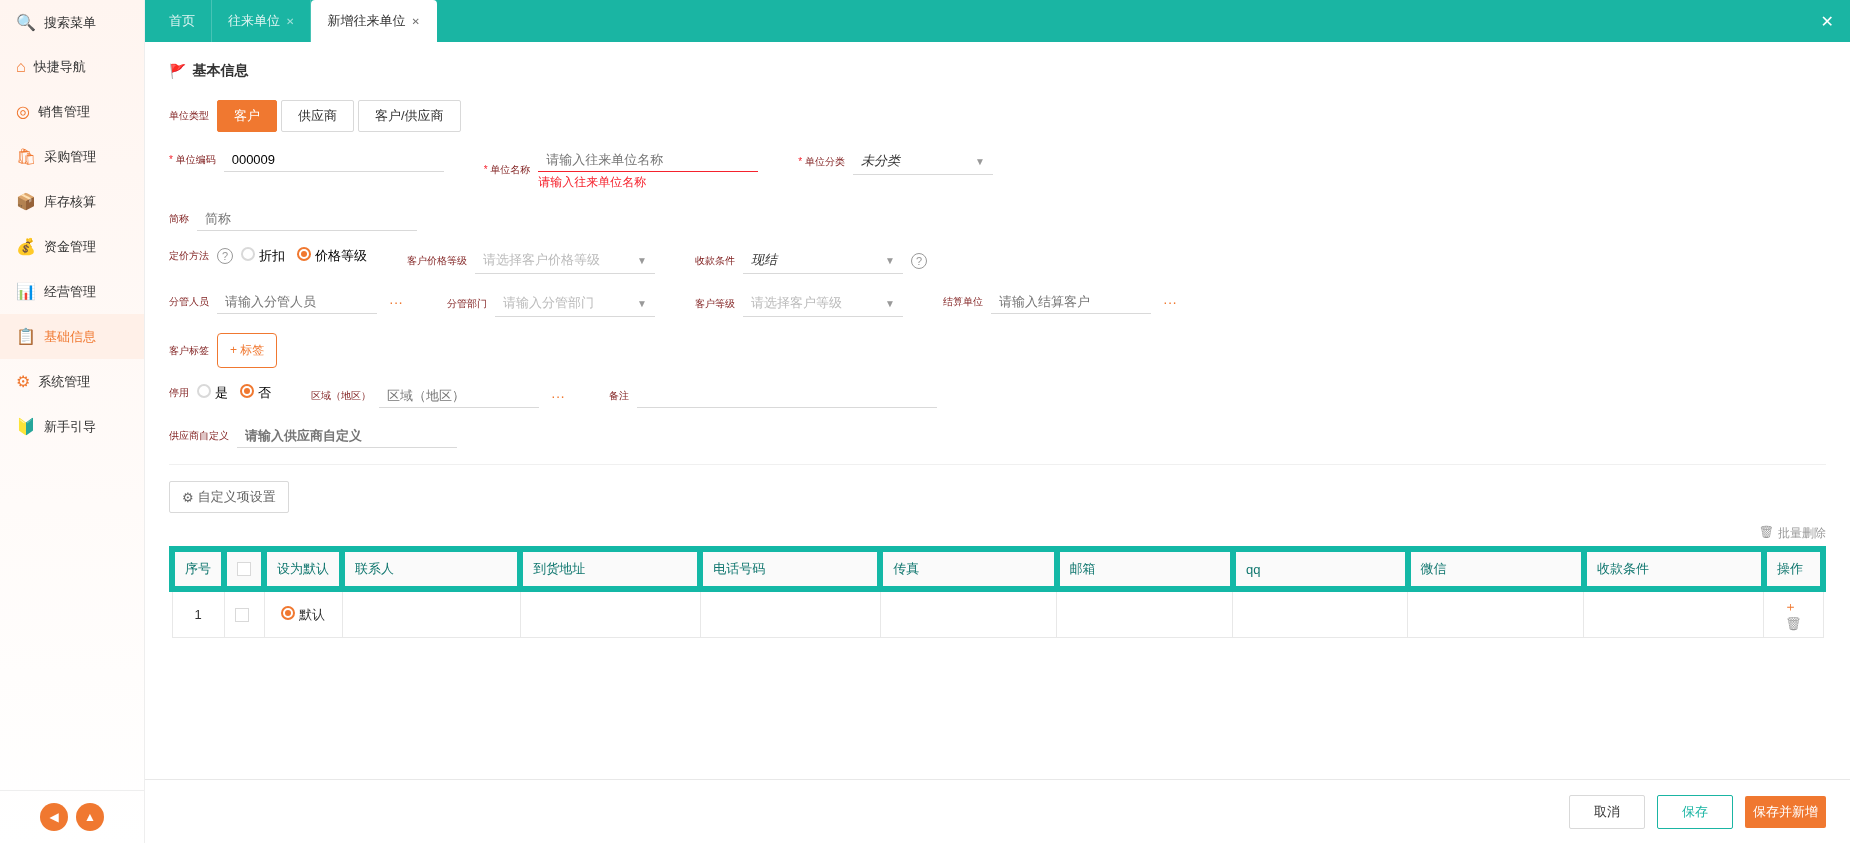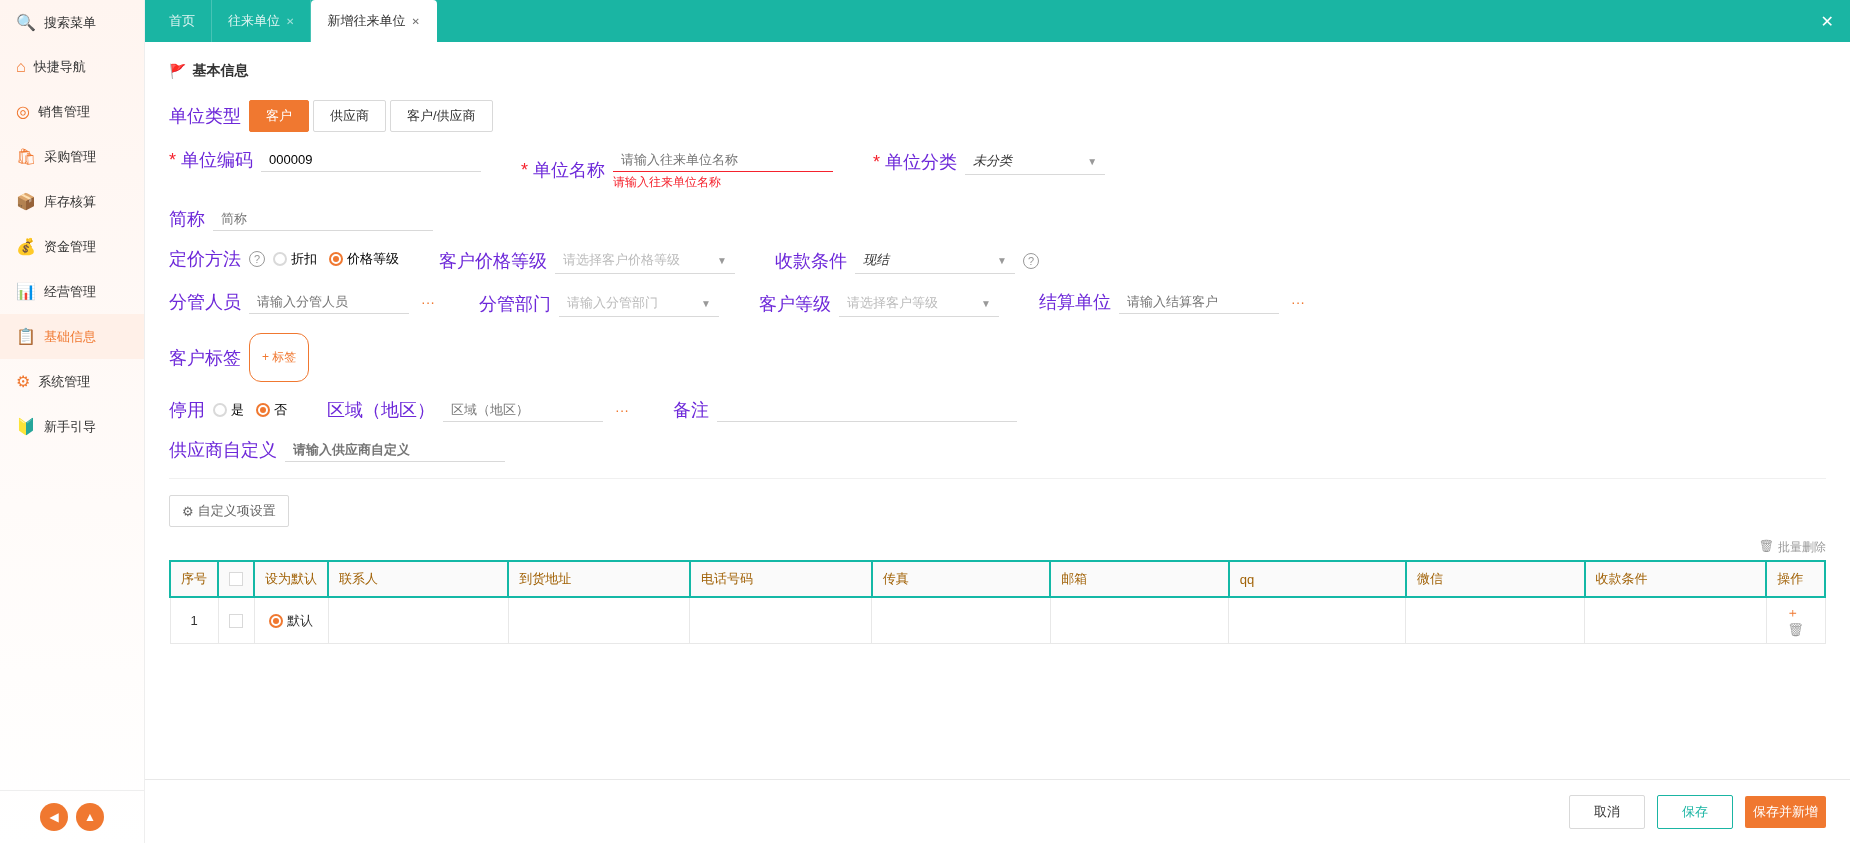--- a/index.html
+++ b/index.html
@@ -119,23 +119,23 @@
     }
 
     .form-group {
       display: flex;
       align-items: center;
       gap: 8px;
       flex-shrink: 0;
     }
 
     .form-label {
-      color: #6d28d9;
+      color: #7f1d1d;
       white-space: nowrap;
-      font-size: 18px;
+      font-size: 10px;
     }
     .form-label.required::before {
       content: '* ';
       color: #f5222d;
     }
 
     .form-input {
       border: none;
       border-bottom: 1px solid #d9d9d9;
       outline: none;
@@ -188,21 +188,20 @@
     }
 
     
     .radio-group {
       display: flex;
       align-items: center;
       gap: 12px;
     }
     .radio-item {
       display: flex;
-      align-items: center;
       gap: 4px;
       cursor: pointer;
       font-size: 13px;
     }
     .radio-circle {
       width: 14px; height: 14px;
       border-radius: 50%;
       border: 2px solid #d9d9d9;
       display: flex; align-items: center; justify-content: center;
     }
@@ -214,23 +213,23 @@
       width: 6px; height: 6px;
       border-radius: 50%;
       background: #f07830;
     }
 
     
     .tag-btn {
       display: flex;
       align-items: center;
       gap: 4px;
-      padding: 15px 12px;
+      padding: 8px 12px;
       border: 1px solid #f07830;
-      border-radius: 12px;
+      border-radius: 4px;
       color: #f07830;
       cursor: pointer;
       font-size: 12px;
     }
 
     
     .more-btn {
       color: #f07830;
       cursor: pointer;
       font-size: 14px;
@@ -270,24 +269,24 @@
     }
 
     
     .data-table {
       width: 100%;
       border-collapse: collapse;
       font-size: 13px;
     }
     .data-table th {
       background: #fafafa;
-      border: 2px solid #14b8a6;
+      border: 6px solid #14b8a6;
       padding: 8px 10px;
       text-align: left;
-      color: #a16207;
+      color: #0f766e;
       font-weight: normal;
       white-space: nowrap;
     }
     .data-table td {
       border: 1px solid #e8e8e8;
       padding: 6px 10px;
       color: #333;
     }
     .data-table .center { text-align: center; }
 

